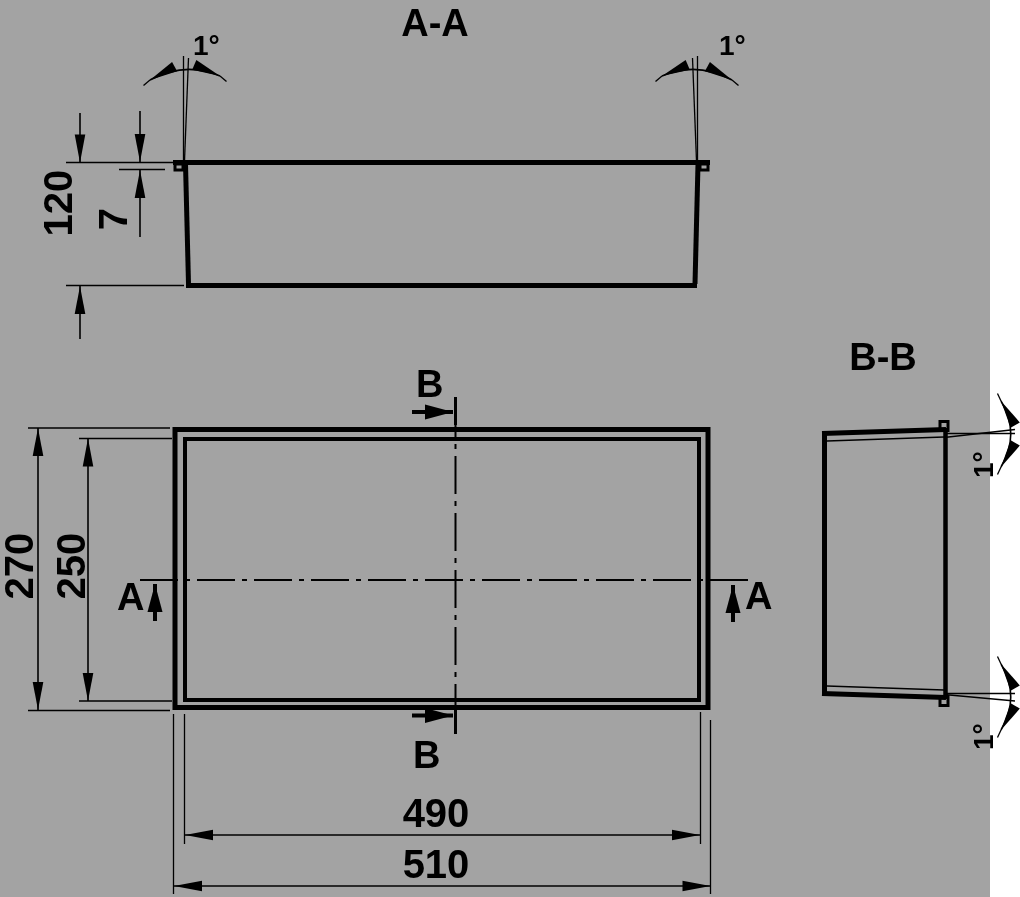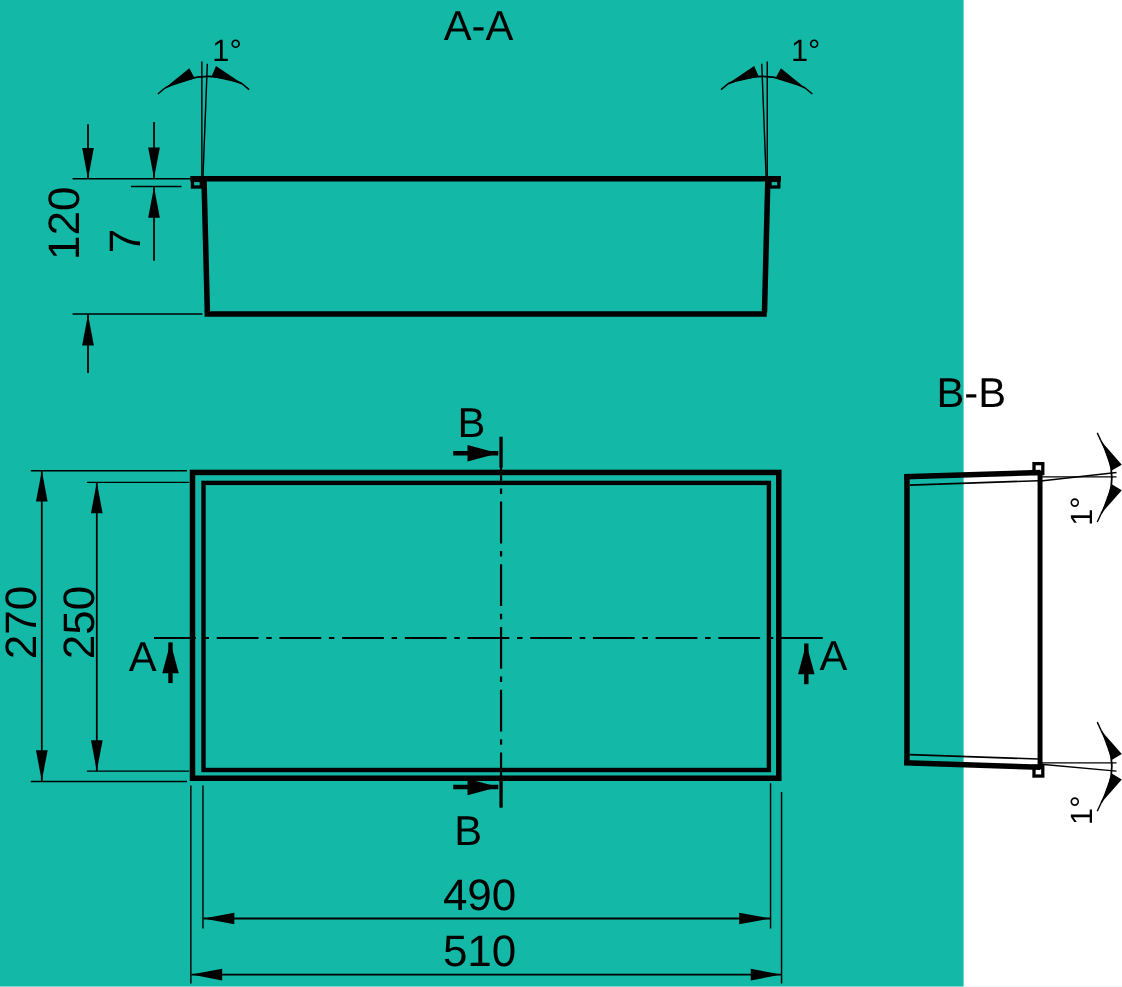--- a/index.html
+++ b/index.html
@@ -1,16 +1,16 @@
 <!DOCTYPE html>
 <html><head>
 <meta charset="utf-8">
 <style>
   html,body{margin:0;padding:0;background:#ffffff;}
-  .stage{width:876px;height:897px;position:relative;background:#14b8a6;}
+  .stage{width:990px;height:897px;position:relative;background:#a3a3a3;font-weight:bold;}
   svg{display:block;}
   text{font-family:"Liberation Sans", sans-serif;fill:#000;}
   .ttl{font-size:38px;}
   .dim{font-size:40px;}
   .lbl{font-size:38px;}
   .small{font-size:28px;}
   .t5{stroke:#000;stroke-width:5;fill:none;stroke-linecap:butt;}
   .t45{stroke:#000;stroke-width:4.5;fill:none;}
   .t4{stroke:#000;stroke-width:4;fill:none;}
   .tab{stroke:#000;stroke-width:3;fill:none;}

